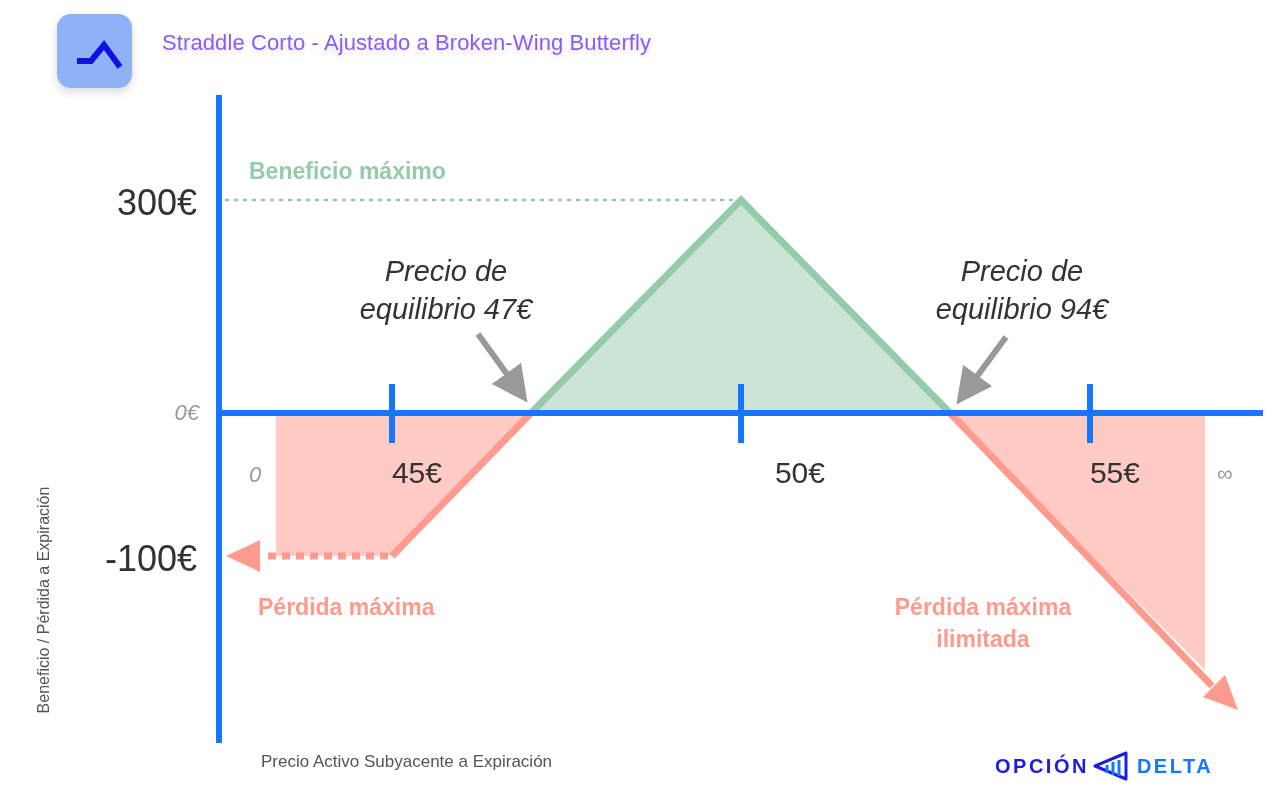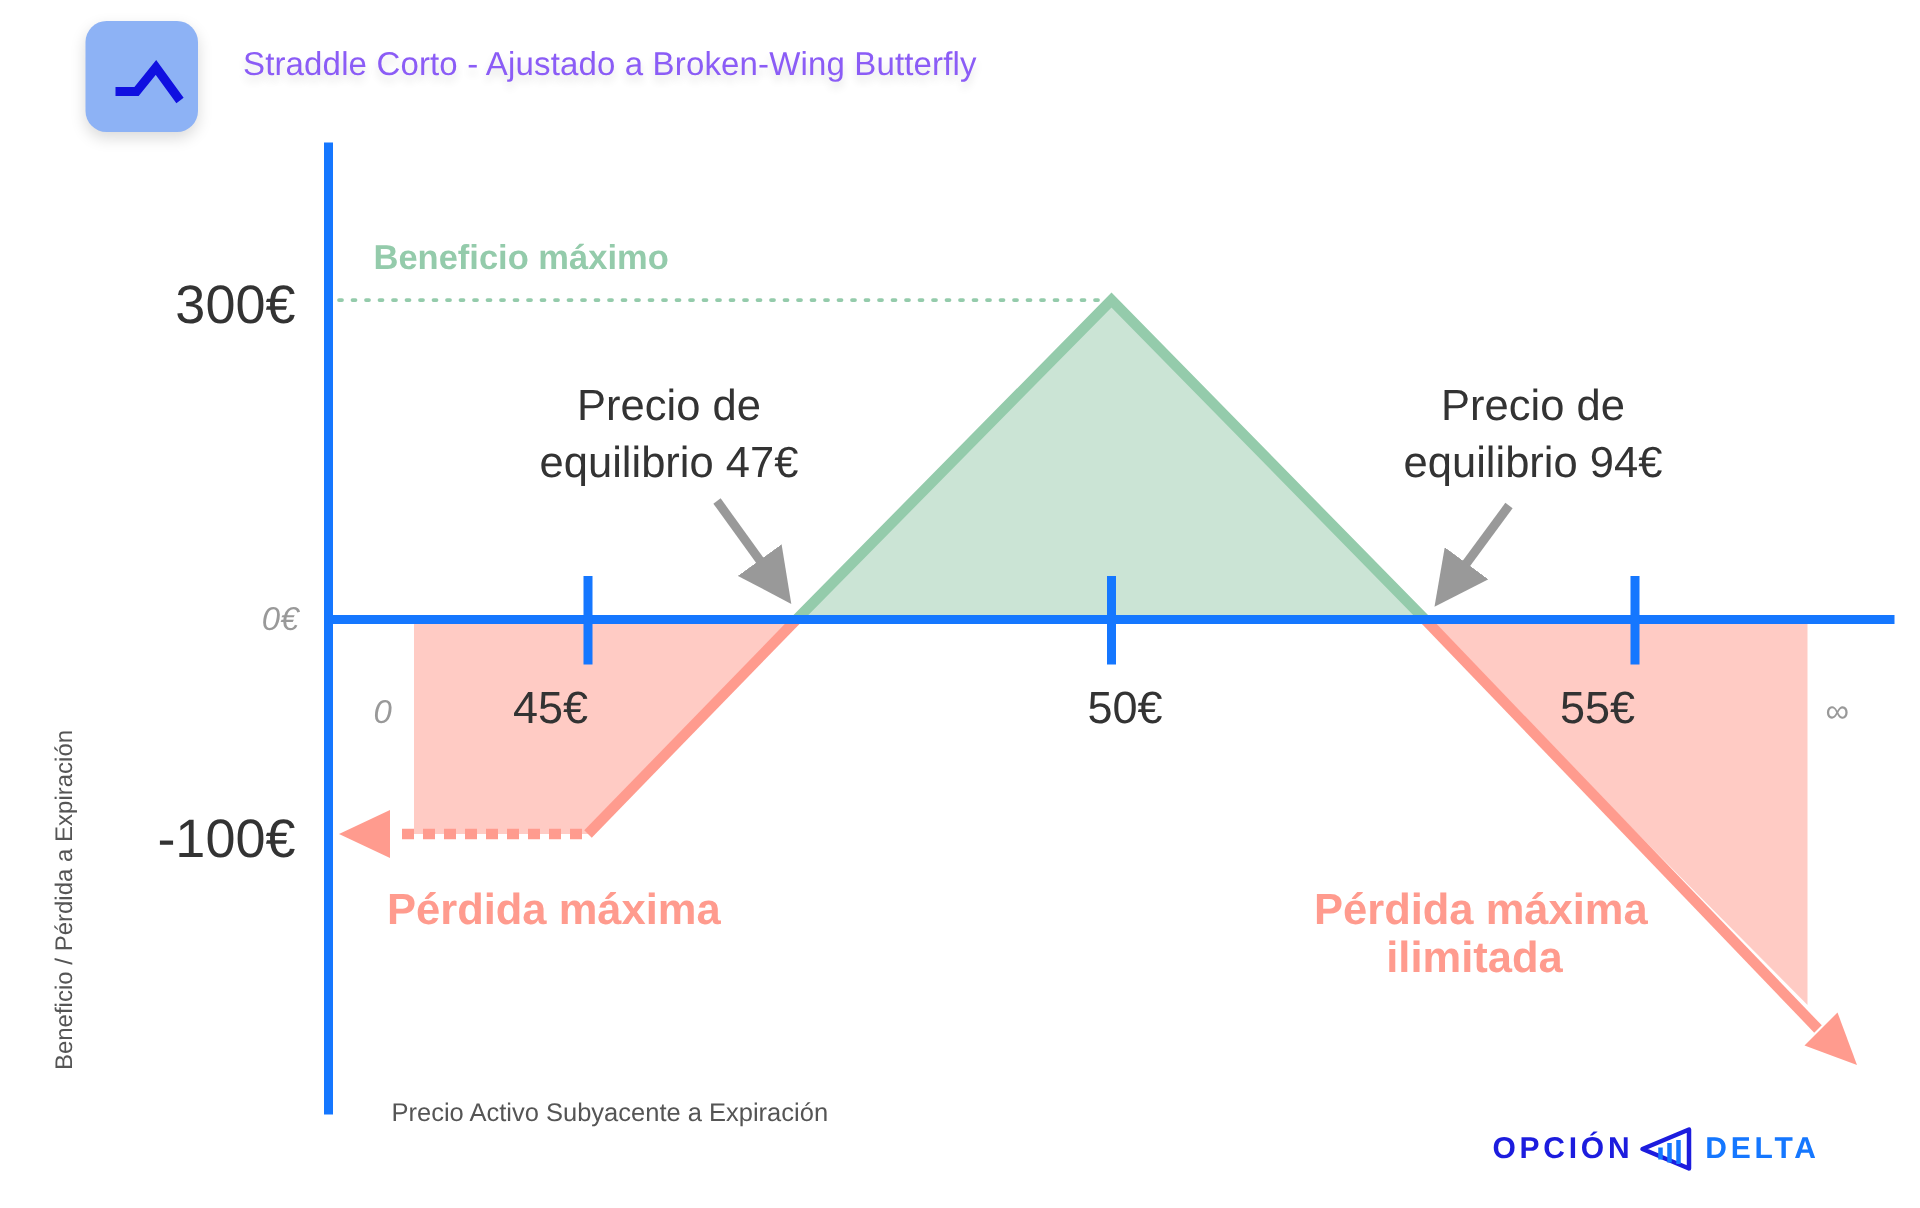--- a/index.html
+++ b/index.html
@@ -4,27 +4,27 @@
 <style>
   html, body { margin: 0; padding: 0; background: #ffffff; }
   body { width: 1280px; height: 805px; position: relative; overflow: hidden; font-family: "Liberation Sans", "DejaVu Sans", sans-serif; }
   .logo-tile { position: absolute; left: 57px; top: 14px; width: 75px; height: 74px; border-radius: 14px; background: #8db2f5; box-shadow: 0 4px 10px rgba(0,0,0,0.15); }
   .logo-tile svg { position: absolute; left: 0; top: 0; }
   .title { position: absolute; left: 162px; top: 30px; font-size: 22px; color: #8b5cf6; letter-spacing: 0.1px; text-shadow: 0 4px 6px rgba(0,0,0,0.12); white-space: nowrap; }
   .chart { position: absolute; left: 0; top: 0; }
   .lbl { position: absolute; white-space: nowrap; text-align: center; }
   .ytick { font-size: 36px; color: #333333; text-align: right; width: 100px; }
   .ytick-zero { font-size: 22px; color: #999999; font-style: italic; text-align: right; width: 100px; }
-  .xtick { font-size: 30px; color: #333333; text-align: left; width: 100px; }
+  .xtick { font-size: 30px; color: #333333; text-align: right; width: 100px; }
   .xtick-muted { font-size: 22px; color: #999999; font-style: italic; }
-  .anno { font-size: 29px; color: #333333; text-align: center; line-height: 38px; }
+  .anno { font-size: 29px; color: #333333; text-align: center; line-height: 38px; font-style: italic; }
   .green-lbl { font-size: 23px; font-weight: bold; color: #94cbab; }
-  .red-lbl { font-size: 29px; font-weight: bold; color: #ff9b8e; text-align: center; line-height: 32px; }
+  .red-lbl { font-size: 23px; font-weight: bold; color: #ff9b8e; text-align: center; line-height: 32px; }
   .ylabel { position: absolute; left: 44px; top: 600px; transform: translate(-50%, -50%) rotate(-90deg); font-size: 16px; color: #555555; white-space: nowrap; }
-  .xlabel { position: absolute; left: 261px; top: 732px; font-size: 17px; color: #555555; white-space: nowrap; }
+  .xlabel { position: absolute; left: 261px; top: 752px; font-size: 17px; color: #555555; white-space: nowrap; }
   .brand { position: absolute; left: 995px; top: 751px; height: 30px; display: flex; align-items: center; white-space: nowrap; }
   .brand-a { font-size: 20px; font-weight: bold; color: #1c1cde; letter-spacing: 2.5px; text-align: center; }
   .brand-b { font-size: 20px; font-weight: bold; color: #1577ff; letter-spacing: 2.5px; }
   .brand svg { margin: 0 8px 0 4px; }
 </style>
 </head>
 <body>
 
 <div class="logo-tile">
   <svg width="75" height="74">

